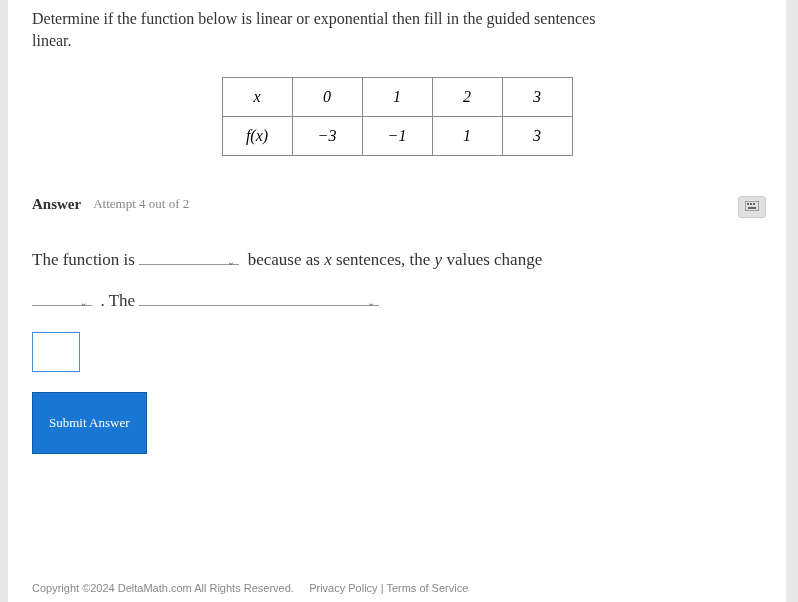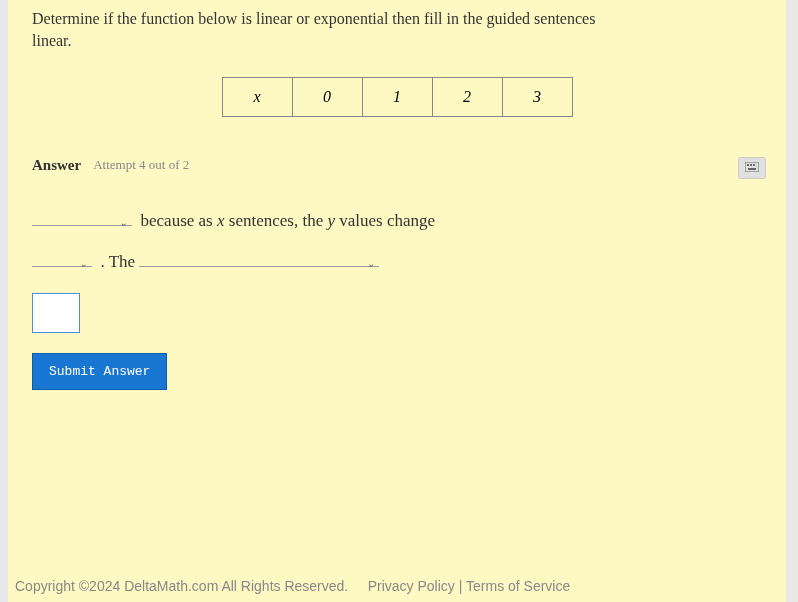--- a/index.html
+++ b/index.html
@@ -9,21 +9,21 @@
     }
     body {
       font-family: Georgia, 'Times New Roman', serif;
       background: #e8e8e8;
       width: 798px;
       height: 602px;
       position: relative;
       overflow: hidden;
     }
     .content {
-      background: #fef9c3;
+      background: #ffffff;
       margin: 0 12px 0 8px;
       height: 100%;
       padding: 8px 24px 0 24px;
       position: relative;
     }
     .question-text {
       font-size: 16px;
       color: #333;
       line-height: 1.4;
       margin-bottom: 24px;
@@ -112,30 +112,30 @@
       padding: 4px;
       font-size: 15px;
       margin-top: 12px;
       margin-bottom: 20px;
       display: block;
     }
     .submit-btn {
       background: #1976d2;
       color: white;
       border: 1px solid #0d5ca8;
-      padding: 10px 16px;
+      padding: 22px 16px;
       font-size: 13px;
       cursor: pointer;
-      font-family: Liberation Mono, monospace;
+      font-family: Liberation Serif, serif;
     }
     .footer {
       position: absolute;
       bottom: 8px;
-      left: 7px;
-      font-size: 14px;
+      left: 24px;
+      font-size: 11px;
       color: #888;
       font-family: Arial, sans-serif;
     }
     .footer a {
       color: #888;
       text-decoration: none;
     }
   </style>
 </head>
 <body>
@@ -147,20 +147,27 @@
   </div>
 
   <div class="table-container">
     <table>
       <tbody>
           <tr>
         <td class="header-cell">x</td>
         <td>0</td>
         <td>1</td>
         <td>2</td>
+        <td>3</td>
+      </tr>
+      <tr>
+        <td class="header-cell">f(x)</td>
+        <td>−3</td>
+        <td>−1</td>
+        <td>1</td>
         <td>3</td>
       </tr>
     </tbody>
       </table>
   </div>
 
   <div class="answer-row">
     <span class="answer-label">Answer</span>
     <span class="attempt-text">Attempt 4 out of 2</span>
     <span class="keyboard-icon">
@@ -168,20 +175,21 @@
           <rect x="0" y="0" width="14" height="10" rx="1" fill="none" stroke="#666" stroke-width="1"></rect>
           <rect x="2" y="2" width="2" height="2" fill="#666"></rect>
           <rect x="5" y="2" width="2" height="2" fill="#666"></rect>
           <rect x="8" y="2" width="2" height="2" fill="#666"></rect>
           <rect x="3" y="6" width="8" height="2" fill="#666"></rect>
         </svg>
     </span>
   </div>
 
   <div class="sentence-row">
+    <span>The function is</span>
     <span class="dropdown">
       <span class="chevron">⌄</span>
     </span>
     &nbsp;<span>because as </span><span class="math-var">x</span><span> sentences, the </span><span class="math-var">y</span><span> values change</span>
   </div>
 
   <div class="sentence-row">
     <span class="dropdown narrow">
       <span class="chevron">⌄</span>
     </span>

